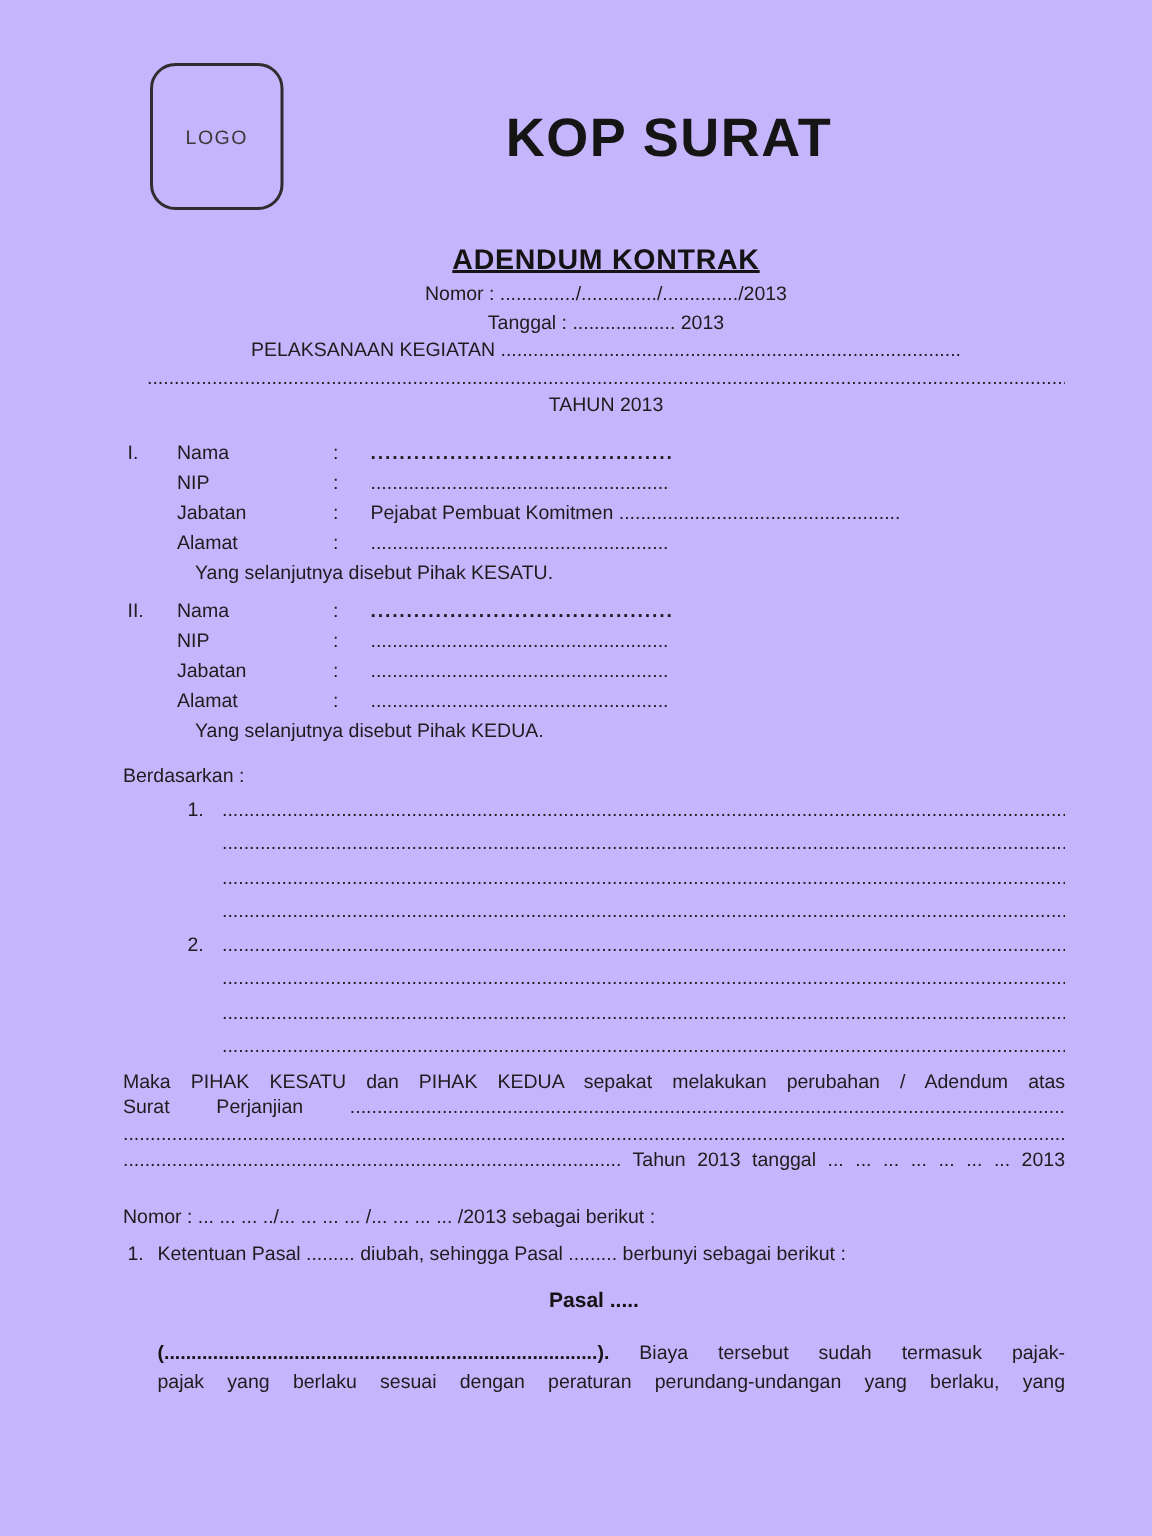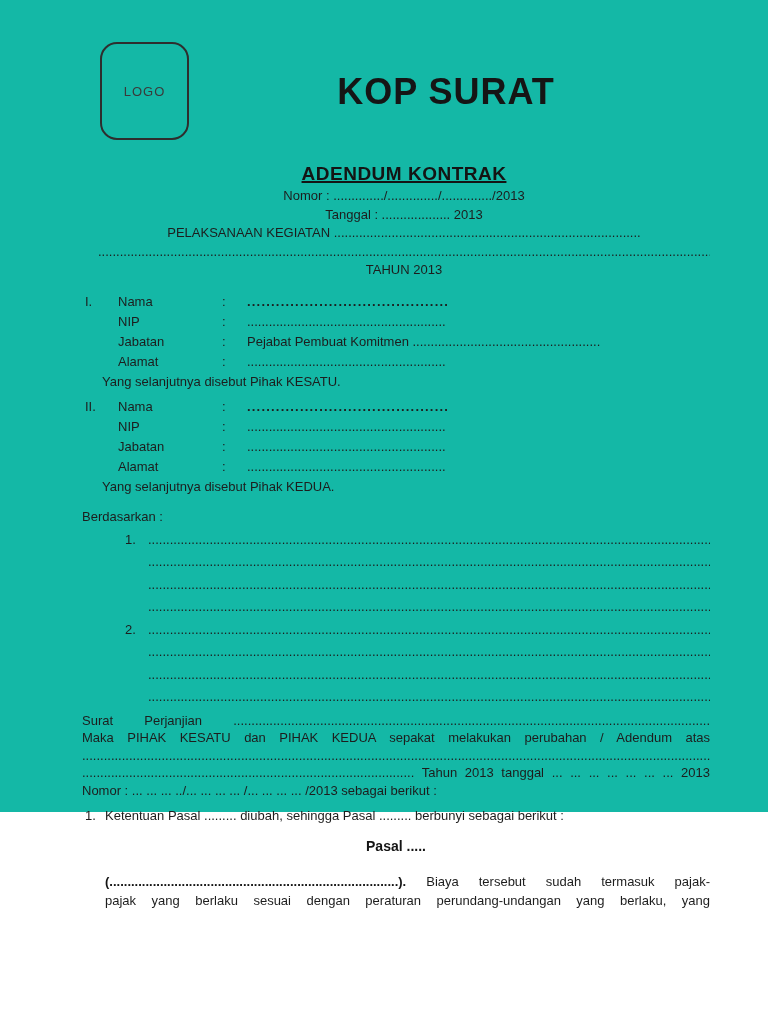--- a/index.html
+++ b/index.html
@@ -2,21 +2,21 @@
 <html><head>
 <meta charset="utf-8">
 <style>
   * { box-sizing: border-box; }
   html, body { margin: 0; padding: 0; background: #ffffff; }
   body {
     width: 768px; height: 1024px; overflow: hidden;
     font-family: "Liberation Sans", "DejaVu Sans", sans-serif;
     font-size: 13px; color: #1d1d1d;
   }
-  .page { width: 768px; height: 812px; padding: 42px 58px 0 82px; background: #14b8a6; }
+  .page { width: 768px; height: 1024px; padding: 42px 58px 0 82px; background: #c4b5fd; }
 
   
   .header { position: relative; height: 98px; }
   .logo-box {
     position: absolute; left: 18px; top: 0;
     width: 89px; height: 98px;
     border: 2px solid #2e2e2e; border-radius: 17px;
     display: flex; align-items: center; justify-content: center;
   }
   .logo-text { font-size: 13px; letter-spacing: 1px; color: #3a3a3a; }
@@ -42,32 +42,32 @@
 
   
   .party { margin-left: 3px; margin-top: 12px; line-height: 20px; }
   .party.second { margin-top: 5px; }
   .prow { display: flex; }
   .pnum   { width: 33px; flex: none; }
   .plabel { width: 104px; flex: none; }
   .pcolon { width: 25px; flex: none; }
   .pvalue { flex: 1; overflow: hidden; white-space: nowrap; min-width: 0; }
   .bold-dots { font-weight: 700; letter-spacing: 1.2px; }
-  .pfooter { margin-left: 17px; }
+  .pfooter { margin-left: 45px; }
 
   
   .berdasarkan-label { margin-top: 10px; line-height: 20px; }
   .blist { margin-top: 2px; }
   .brow { display: flex; line-height: 22.5px; }
   .bnum { width: 23px; flex: none; margin-left: 43px; }
   .bdots { flex: 1; min-width: 0; overflow: hidden; white-space: nowrap; }
 
   
   .maka { margin-top: 3px; line-height: 17.5px; }
-  .maka .plain { text-align: left; }
+  .maka .plain { text-align: left; margin-top: 20px; }
 
   
   .ketentuan { display: flex; margin-top: 8px; line-height: 18px; }
   .knum { width: 20px; flex: none; margin-left: 3px; }
   .ktext { flex: 1; }
 
   .pasal-heading { margin-top: 13px; text-align: center; font-weight: 700; font-size: 14px; line-height: 17px; color: #141414; }
 
   
   .biaya { margin-top: 18px; margin-left: 23px; line-height: 18.5px; }
@@ -181,22 +181,22 @@
       <span class="bnum"></span>
       <span class="bdots">............................................................................................................................................................................................................................................</span>
     </div>
     <div class="brow">
       <span class="bnum"></span>
       <span class="bdots">............................................................................................................................................................................................................................................</span>
     </div>
   </div>
 
   <div class="maka">
+    <div class="jline">Maka PIHAK KESATU dan PIHAK KEDUA sepakat melakukan perubahan / Adendum atas</div>
     <div class="jline">Surat Perjanjian ....................................................................................................................................</div>
-    <div class="jline">Maka PIHAK KESATU dan PIHAK KEDUA sepakat melakukan perubahan / Adendum atas</div>
     <div class="dotline">............................................................................................................................................................................................................................................</div>
     <div class="jline">............................................................................................ Tahun 2013 tanggal ... ... ... ... ... ... ... 2013</div>
     <div class="plain">Nomor : ... ... ... ../... ... ... ... /... ... ... ... /2013 sebagai berikut :</div>
   </div>
 
   <div class="ketentuan">
     <span class="knum">1.</span>
     <span class="ktext">Ketentuan Pasal ......... diubah, sehingga Pasal ......... berbunyi sebagai berikut :</span>
   </div>
 

